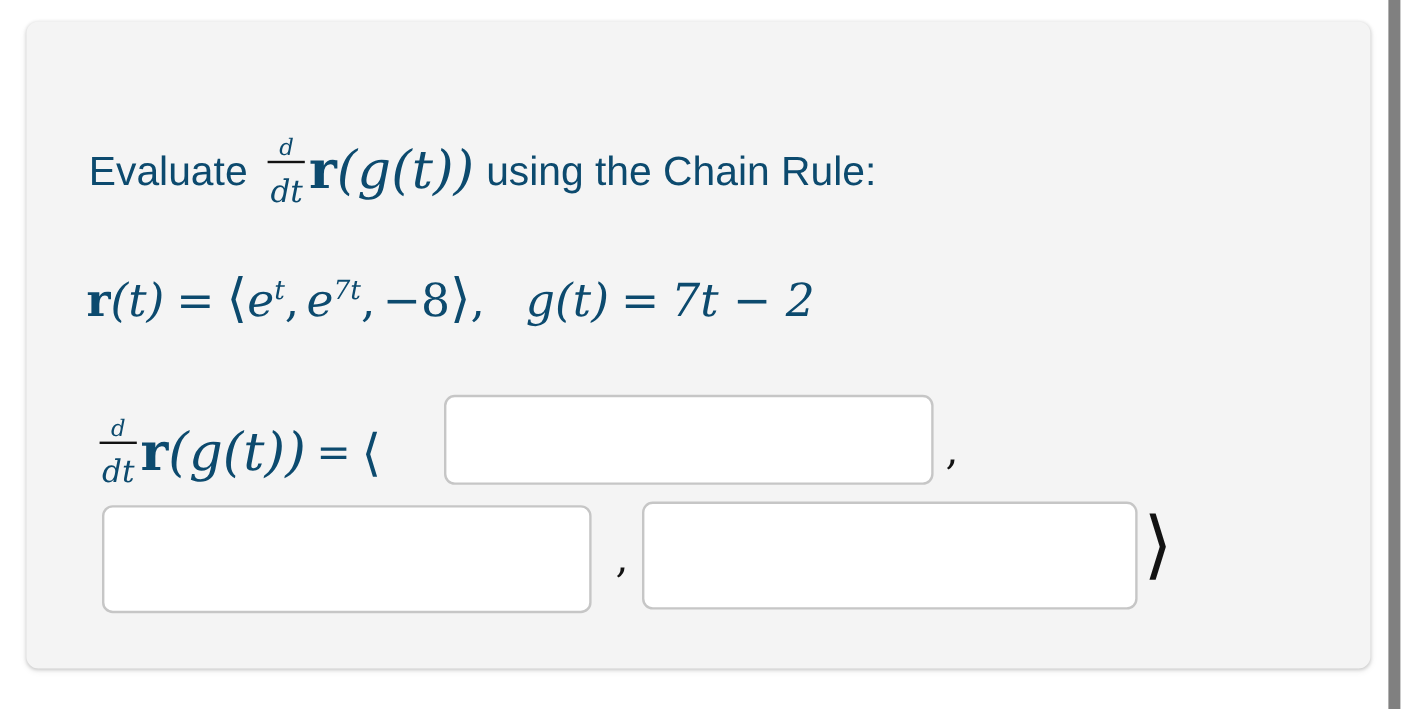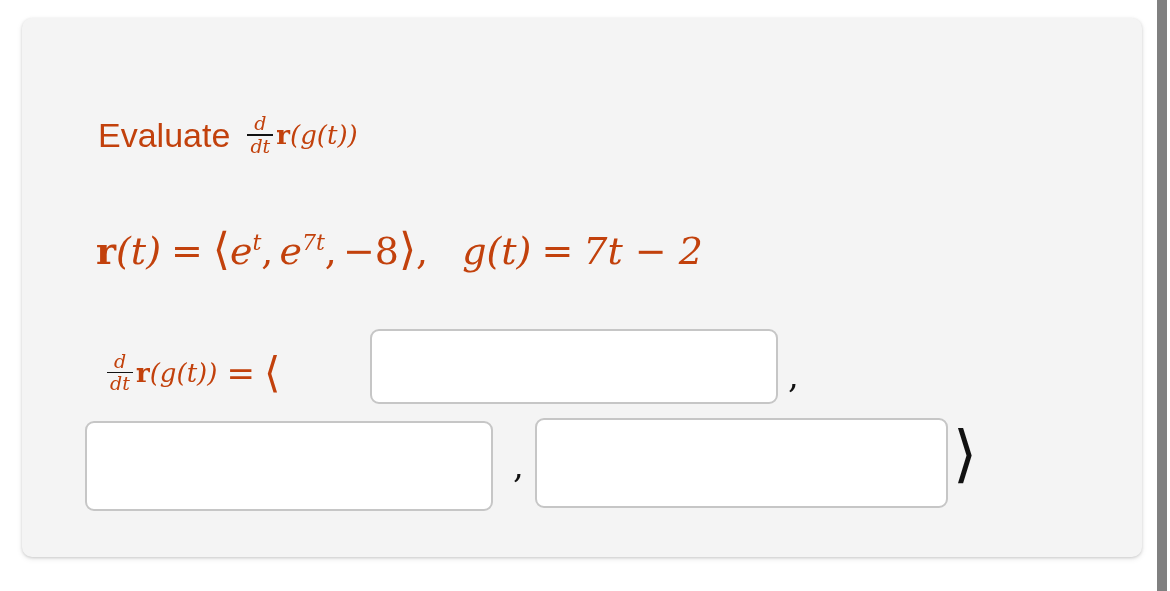--- a/index.html
+++ b/index.html
@@ -51,23 +51,22 @@
     top: 0;
     width: 10px;
     height: 591px;
     background: #808080;
     border-radius: 0;
   }
 
   
   .mathline {
     position: absolute;
-    color: #c2410c;
+    color: #0c4a6e;
     white-space: nowrap;
-    margin-left: 24px;
   }
   .upright {
     font-style: normal;
   }
   .bold-r {
     font-family: "DejaVu Serif", "Liberation Serif", serif;
     font-weight: bold;
     font-style: normal;
   }
 
@@ -101,26 +100,26 @@
     font-size: 19px;
     padding: 0 2px 1px 2px;
   }
   .frac .bar {
     width: 100%;
     min-width: 26px;
     height: 1.6px;
     background: #121212;
   }
   .frac .den {
-    font-size: 19px;
-    padding: 1px 2px 0 2px;
+    font-size: 26px;
+    padding: 11px 2px 0 2px;
   }
 
   .rfunc {
-    font-size: 26px;
+    font-size: 44px;
     font-family: "DejaVu Serif", "Liberation Serif", serif;
     font-style: italic;
     letter-spacing: 0px;
   }
   .rbold {
     font-weight: bold;
     font-style: normal;
   }
 
   
@@ -215,20 +214,21 @@
   <div id="problem-card">
 
     <div class="mathline" id="line-prompt">
       <span class="word">Evaluate</span>
       <span class="frac">
         <span class="num">d</span>
         <span class="bar"></span>
         <span class="den">dt</span>
       </span>
       <span class="rfunc"><span class="rbold">r</span><span>(g(t))</span></span>
+      <span class="tail">using the Chain Rule:</span>
     </div>
 
     <div class="mathline" id="line-def">
       <span class="bold-r" style="font-size:38px">r</span>
         <span>(t)</span>
       <span class="op">=</span>
       <span class="ang">⟨</span>
       <span><span>e</span><sup class="exp">t</sup></span>
         <span class="op" style="margin:0 6px 0 0">,</span>
       <span><span>e</span><sup class="exp">7t</sup></span>

